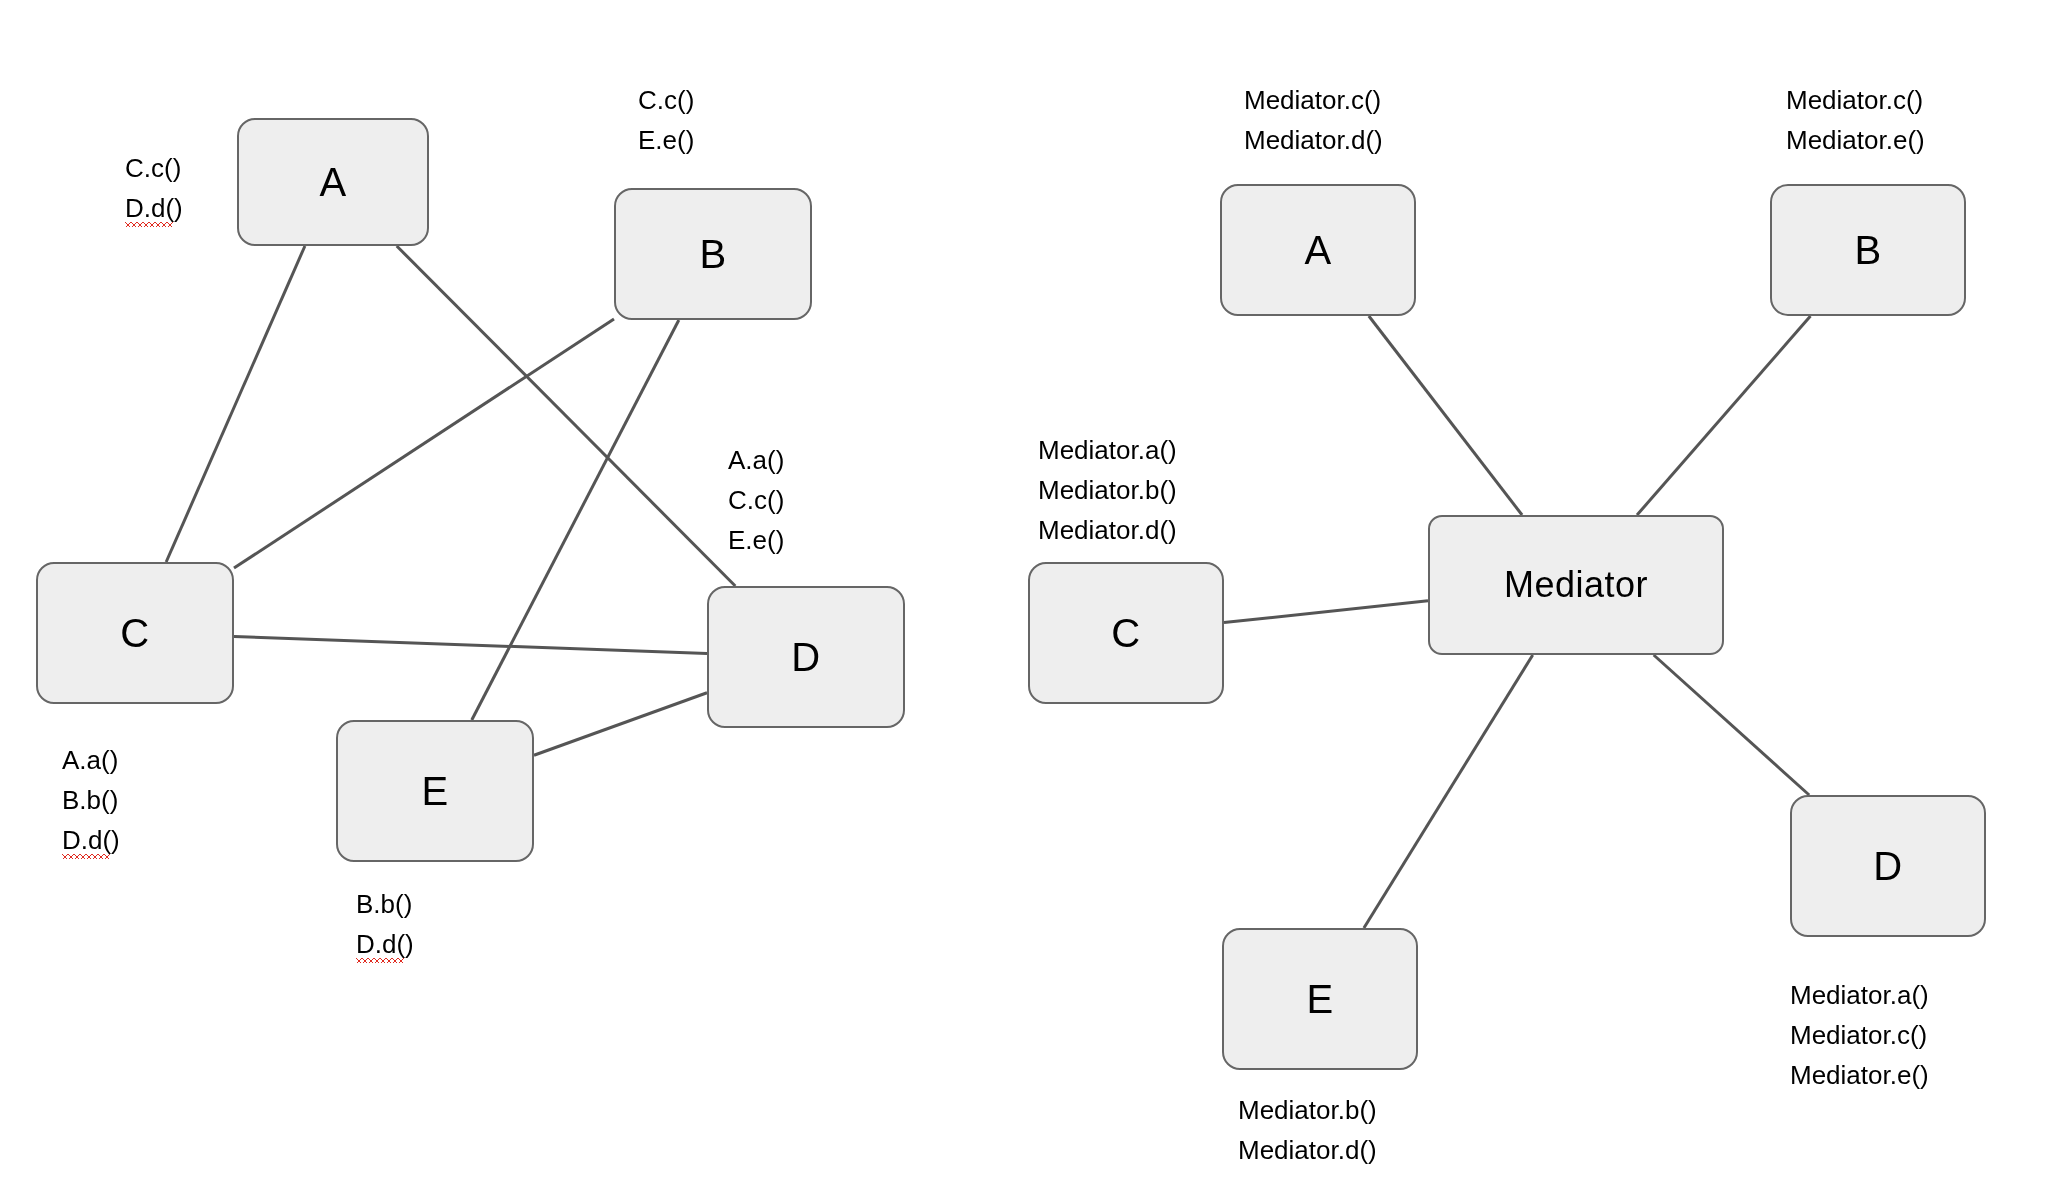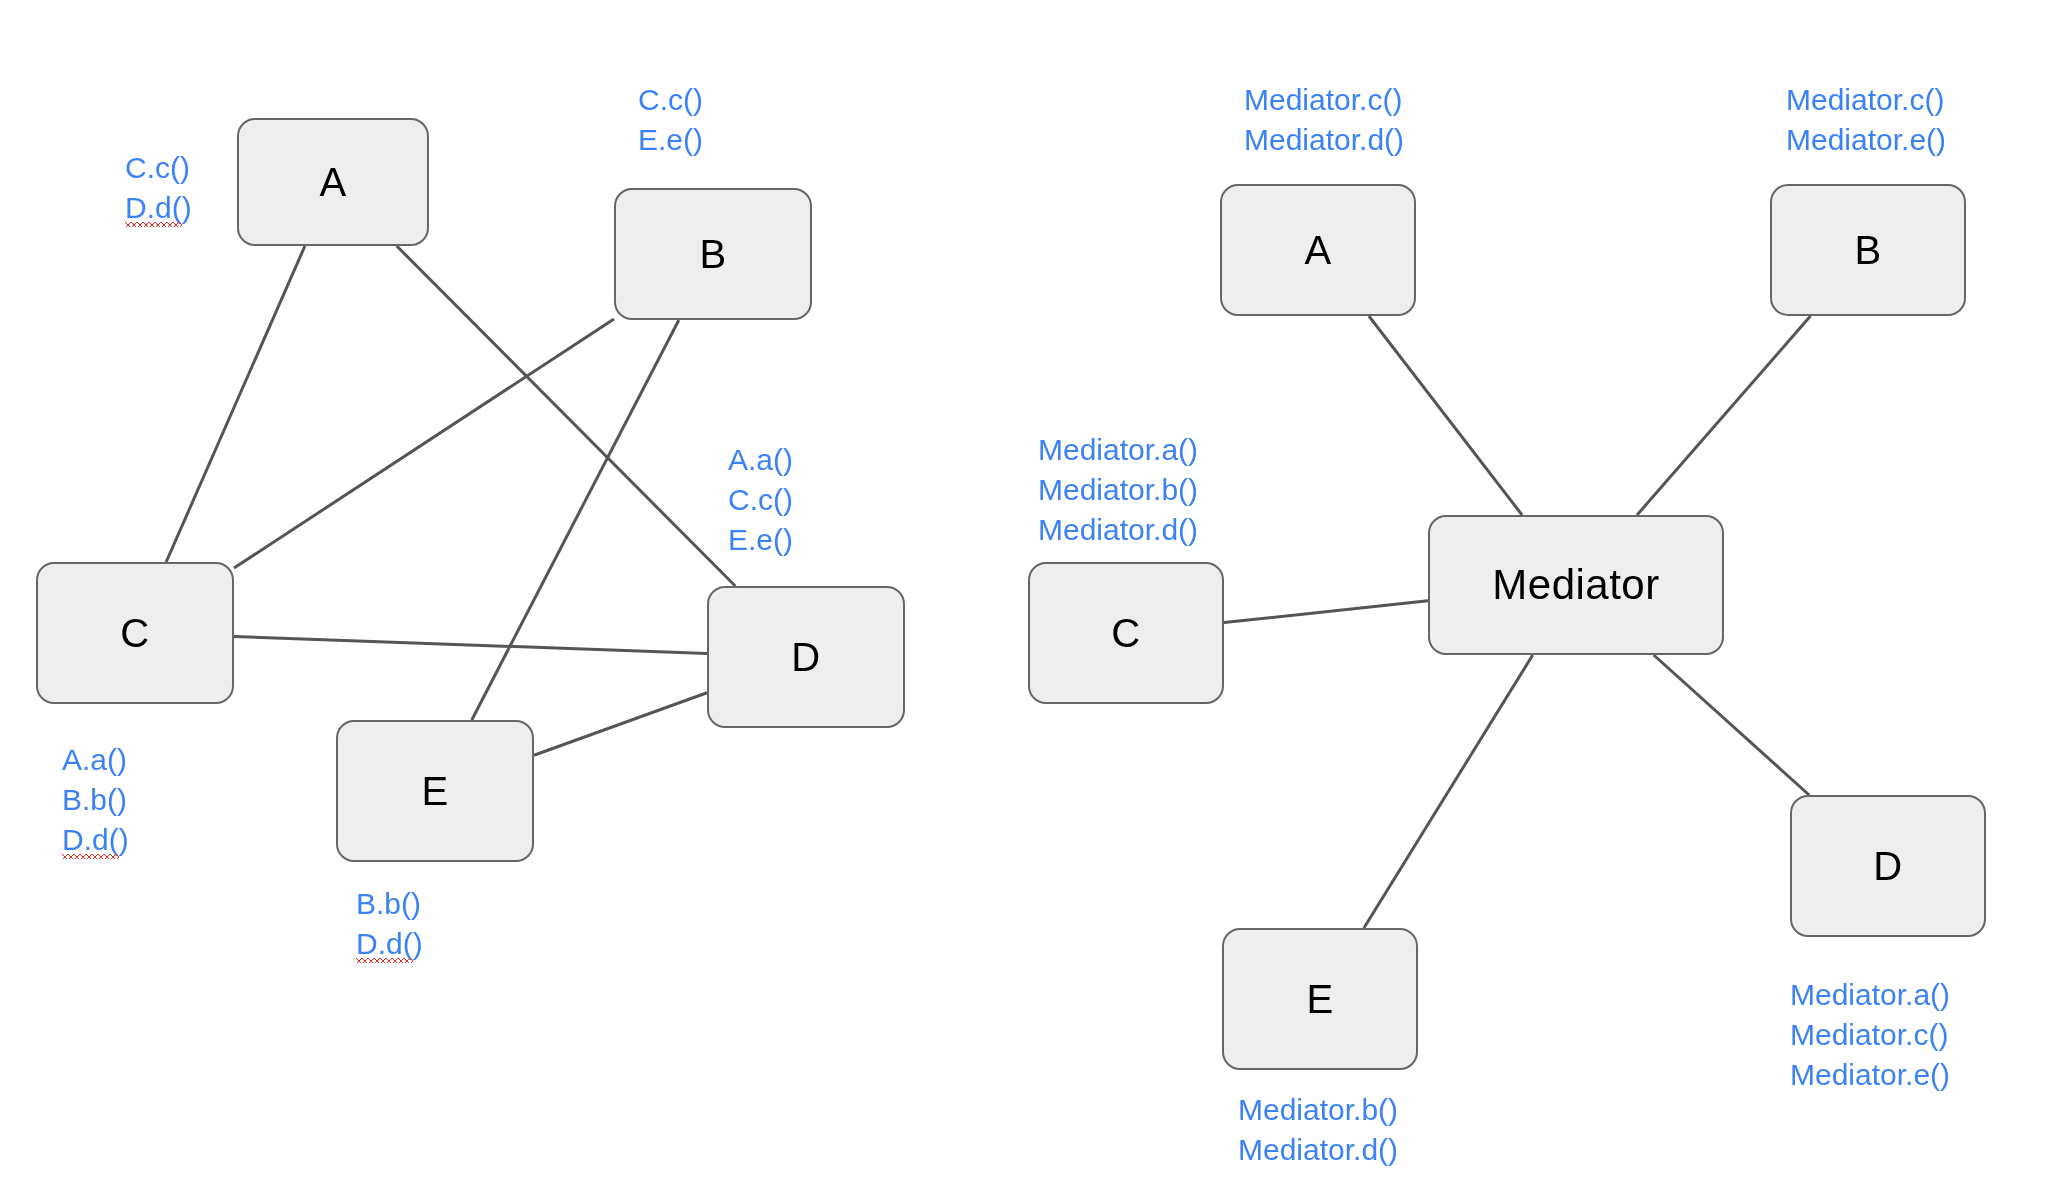--- a/index.html
+++ b/index.html
@@ -37,26 +37,27 @@
     display: flex;
     align-items: center;
     justify-content: center;
     color: #000000;
     font-size: 40px;
     font-weight: 400;
     letter-spacing: 0.5px;
     z-index: 2;
   }
   .node.wide {
-    font-size: 42px;
+    font-size: 36px;
+    border-radius: 14px;
   }
   .ann {
     position: absolute;
-    color: #3b82f6;
-    font-size: 30px;
+    color: #000000;
+    font-size: 26px;
     line-height: 40px;
     white-space: nowrap;
     z-index: 3;
   }
   .ann-line {
     display: block;
     position: relative;
   }
   .ann-line.misspelled::after {
     content: "";

